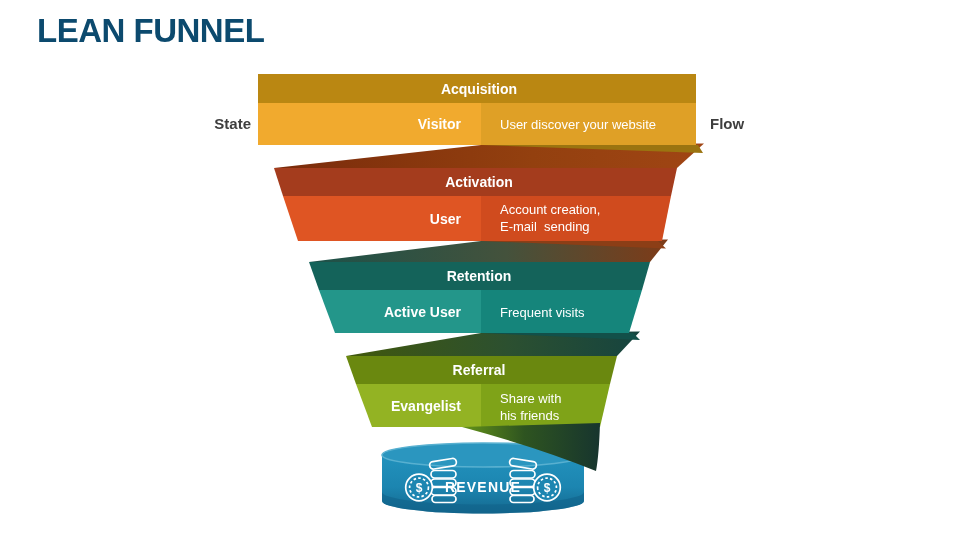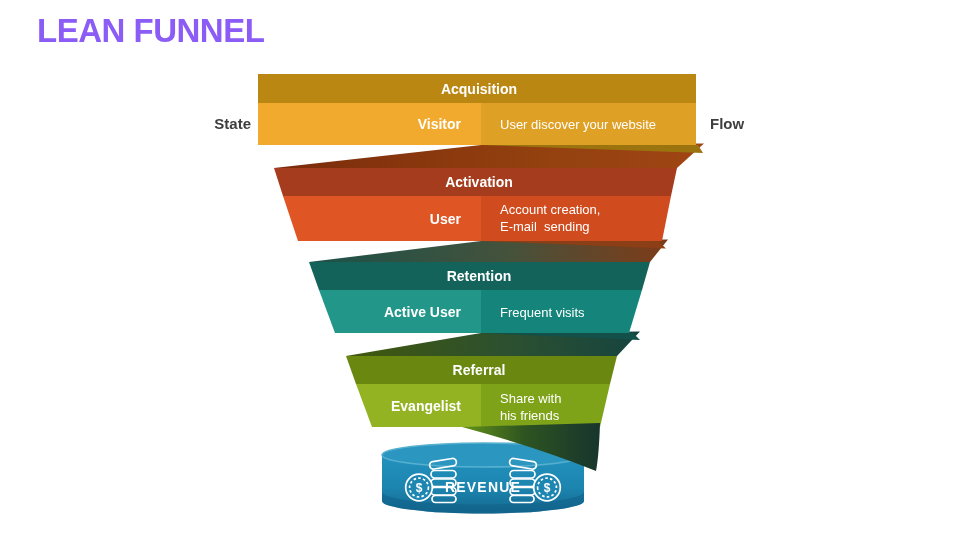--- a/index.html
+++ b/index.html
@@ -1,20 +1,20 @@
 <!DOCTYPE html>
 <html><head>
 <meta charset="utf-8">
 <style>
   html,body { margin:0; padding:0; background:#ffffff; }
   body { width:960px; height:540px; font-family:"Liberation Sans", sans-serif; }
   .slide { position:relative; width:960px; height:540px; overflow:hidden; background:#ffffff; }
   .slide-title {
     position:absolute; left:37px; top:12px; margin:0;
-    font-size:33px; font-weight:bold; color:#8b5cf6; letter-spacing:-0.5px;
+    font-size:33px; font-weight:bold; color:#0c4a6e; letter-spacing:-0.5px;
   }
   svg { position:absolute; left:0; top:0; }
   text { font-family:"Liberation Sans", sans-serif; }
   .hdr   { fill:#ffffff; font-size:14px; font-weight:bold; text-anchor:middle; }
   .state { fill:#ffffff; font-size:14px; font-weight:bold; text-anchor:end; }
   .flow  { fill:#ffffff; font-size:13px; text-anchor:start; white-space:pre; }
   .side  { fill:#3E3E3E; font-size:15px; font-weight:bold; }
   .rev   { fill:#ffffff; font-size:14px; font-weight:bold; letter-spacing:1.2px; text-anchor:middle; }
   .dollar{ fill:#ffffff; font-size:12px; font-weight:bold; text-anchor:middle; }
   .coin  { fill:none; stroke:#ffffff; stroke-width:1.7; }

